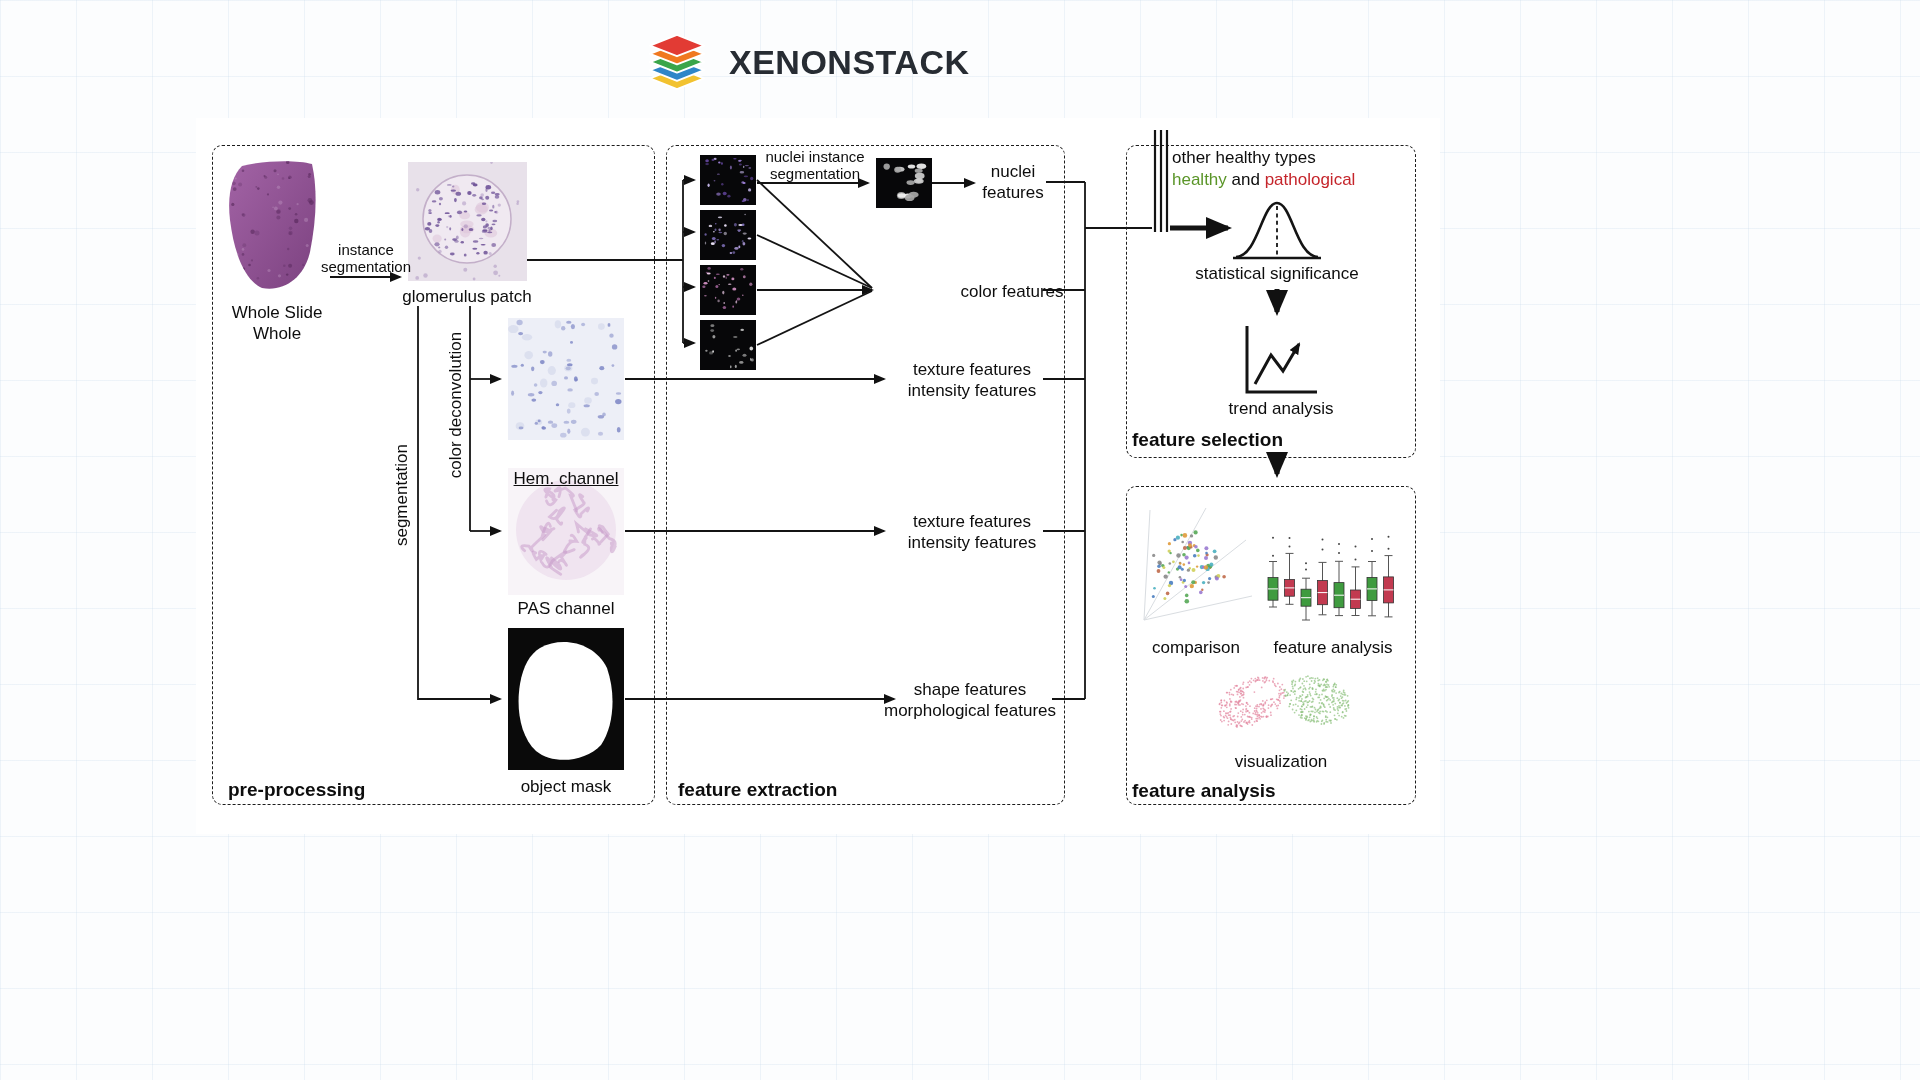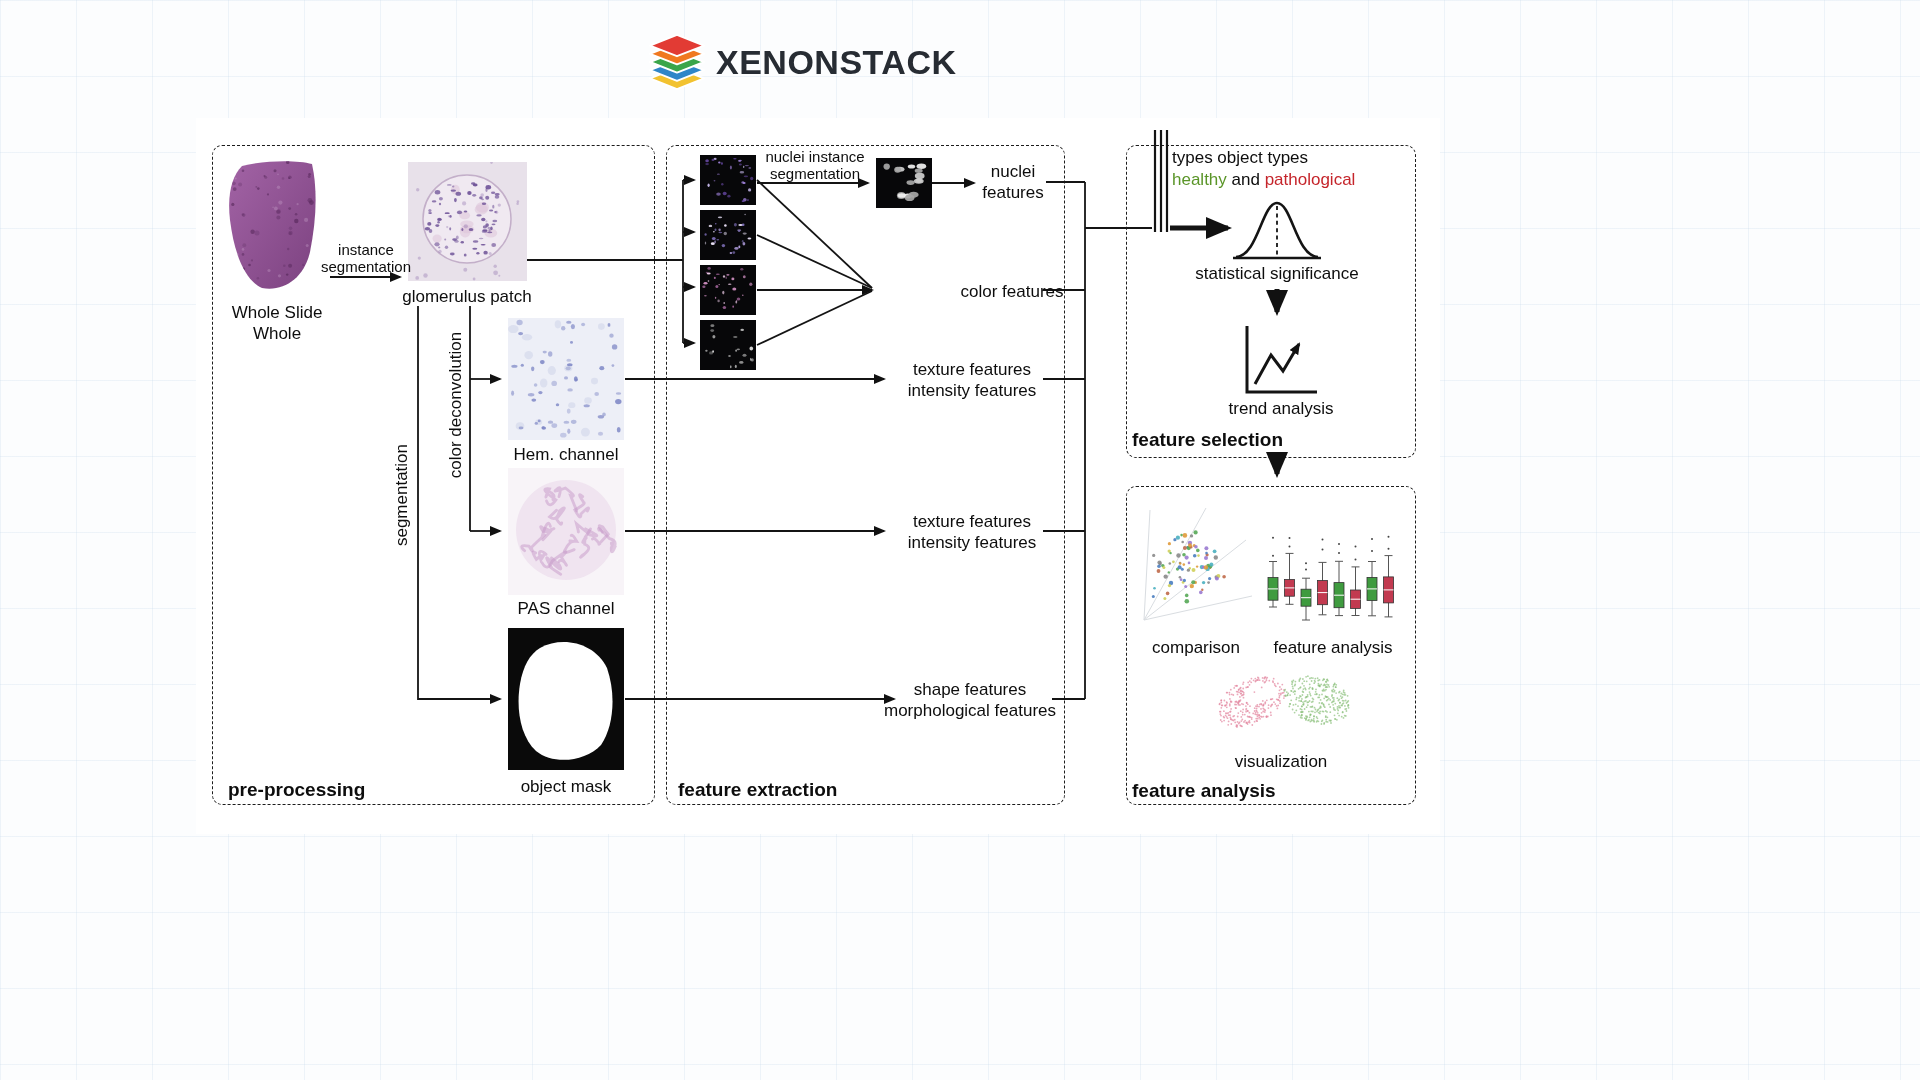--- a/index.html
+++ b/index.html
@@ -3,21 +3,21 @@
 <meta charset="utf-8">
 <style>
   * { margin:0; padding:0; box-sizing:border-box; }
   body { font-family:"Liberation Sans","DejaVu Sans",sans-serif; background:#f4f7fa; color:#121212; }
   .page { position:relative; width:1920px; height:1080px; margin:0 auto; overflow:hidden;
     background-color:#fcfdfe;
     background-image:linear-gradient(rgba(203,219,238,.30) 1px, transparent 1px),
                      linear-gradient(90deg, rgba(203,219,238,.30) 1px, transparent 1px);
     background-size:76px 76px; }
   .figure-area { position:absolute; left:196px; top:118px; width:1244px; height:716px; background:#fff; }
-  .logo { position:absolute; left:648px; top:34px; display:flex; align-items:center; gap:10px; }
+  .logo { position:absolute; left:648px; top:34px; display:flex; align-items:center; gap:23px; }
   .brand { font-size:34px; font-weight:700; letter-spacing:.5px; color:#272c33; }
   .dbox { position:absolute; border:1.7px dashed #1c1c1c; border-radius:10px; }
   .overlay { position:absolute; left:0; top:0; pointer-events:none; }
   .lbl { position:absolute; font-size:17px; line-height:21px; color:#0d0d0d; white-space:nowrap; }
   .lbl span { display:block; }
   .c  { transform:translateX(-50%); text-align:center; }
   .sm { font-size:15px; line-height:17px; }
   .bold { font-weight:700; font-size:19px; }
   .v { position:absolute; transform:translate(-50%,-50%) rotate(-90deg); white-space:nowrap; font-size:17px; color:#0d0d0d; }
   .green { color:#5a9528; }
@@ -1348,21 +1348,21 @@
   </div>
   <div class="lbl c sm" style="left:366px;top:241px;">
     <span>instance</span>
       <span>segmentation</span>
   </div>
   <div class="lbl c" style="left:467px;top:286px;">
     <span>glomerulus patch</span>
   </div>
   <div class="v" style="left:402px;top:495px;">segmentation</div>
   <div class="v" style="left:456px;top:405px;">color deconvolution</div>
-  <div class="lbl c" style="left:566px;top:444px;">
+  <div class="lbl c" style="left:566px;top:468px;text-decoration:underline;">
       <span>Hem. channel</span>
     </div>
   <div class="lbl c" style="left:566px;top:598px;">
       <span>PAS channel</span>
     </div>
   <div class="lbl c" style="left:566px;top:776px;">
       <span>object mask</span>
     </div>
   <div class="lbl bold" style="left:228px;top:779px;">pre-processing</div>
 
@@ -1384,21 +1384,21 @@
   <div class="lbl c" style="left:972px;top:511px;">
     <span>texture features</span>
       <span>intensity features</span>
   </div>
   <div class="lbl c" style="left:970px;top:679px;">
     <span>shape features</span>
       <span>morphological features</span>
   </div>
   <div class="lbl bold" style="left:678px;top:779px;">feature extraction</div>
 
-  <div class="lbl" style="left:1172px;top:147px;">types object types</div>
+  <div class="lbl" style="left:1172px;top:147px;">other healthy types</div>
   <div class="lbl inline" style="left:1172px;top:169px;">
     <span class="green">healthy</span><span> and </span><span class="red">pathological</span>
   </div>
   <div class="lbl c" style="left:1277px;top:263px;">
       <span>statistical significance</span>
     </div>
   <div class="lbl c" style="left:1281px;top:398px;">
       <span>trend analysis</span>
     </div>
   <div class="lbl bold" style="left:1132px;top:429px;">feature selection</div>

